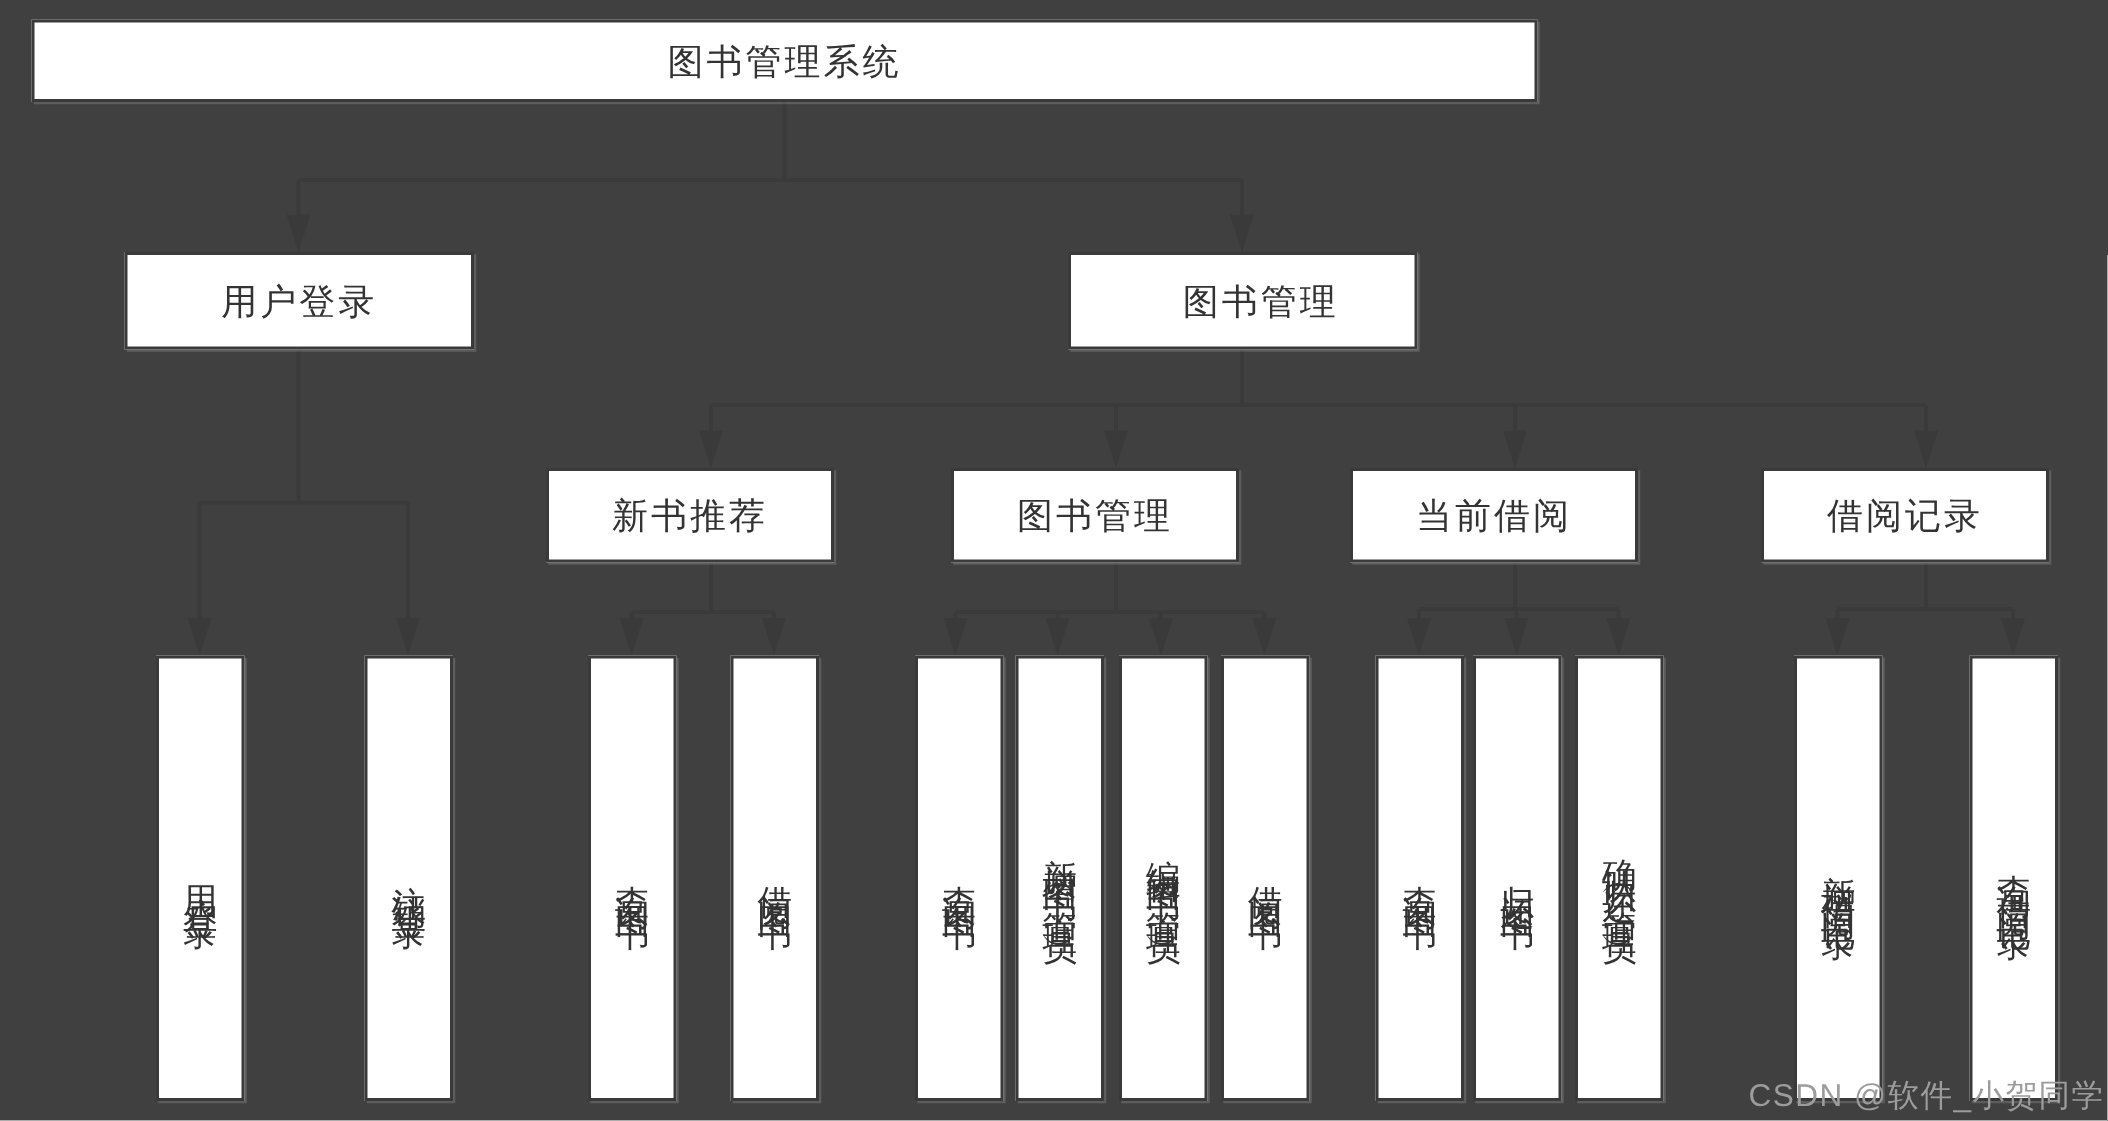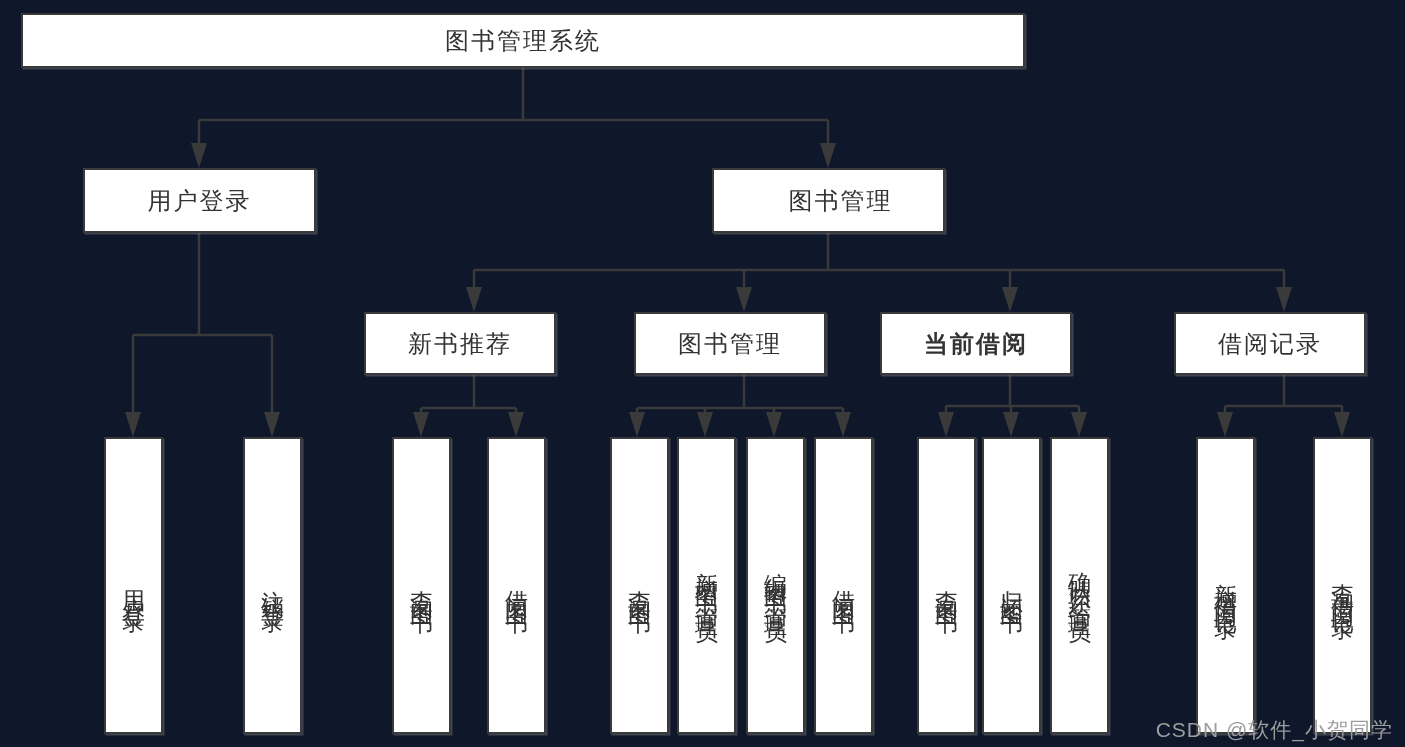--- a/index.html
+++ b/index.html
@@ -1,20 +1,20 @@
 <!DOCTYPE html>
 <html><head>
 <meta charset="utf-8">
 <style>
   html, body { margin: 0; padding: 0; background: #ffffff; }
   #canvas {
     position: relative;
     width: 1405px;
     height: 747px;
-    background: #0f172a;
+    background: #404040;
     overflow: hidden;
     font-family: "Liberation Sans", sans-serif;
     color: #333333;
   }
   #connectors {
     position: absolute;
     left: 0; top: 0;
     width: 1405px; height: 747px;
   }
   .box {
@@ -32,21 +32,21 @@
     letter-spacing: 2px;
     color: #333333;
     white-space: nowrap;
   }
   .root  { left: 21px;  top: 13px;  width: 1004px; height: 55px; }
   .l2a   { left: 83px;  top: 168px; width: 233px;  height: 65px; }
   .l2b   { left: 712px; top: 168px; width: 233px;  height: 65px; padding-left: 24px; }
   .l3    { top: 312px; width: 192px; height: 63px; }
   .l3a   { left: 364px; }
   .l3b   { left: 634px; }
-  .l3c   { left: 880px; font-weight: bold; }
+  .l3c   { left: 900px; }
   .l3d   { left: 1174px; }
   .leaf  { top: 437px; width: 59px; height: 297px; }
   .vlabel {
     writing-mode: vertical-lr;
     text-orientation: mixed;
     font-size: 23px;
     letter-spacing: 7px;
     line-height: 1;
     color: #333333;
     white-space: nowrap;
@@ -59,21 +59,21 @@
   .lf6  { left: 677px; }
   .lf7  { left: 746px; }
   .lf8  { left: 814px; }
   .lf9  { left: 917px; }
   .lf10 { left: 982px; }
   .lf11 { left: 1050px; }
   .lf12 { left: 1196px; }
   .lf13 { left: 1313px; }
   #watermark {
     position: absolute;
-    right: 12px;
+    right: 2px;
     top: 716px;
     font-size: 21px;
     color: #9c9c9c;
     letter-spacing: 1px;
     z-index: 5;
     white-space: nowrap;
   }
 </style>
 </head>
 <body>

